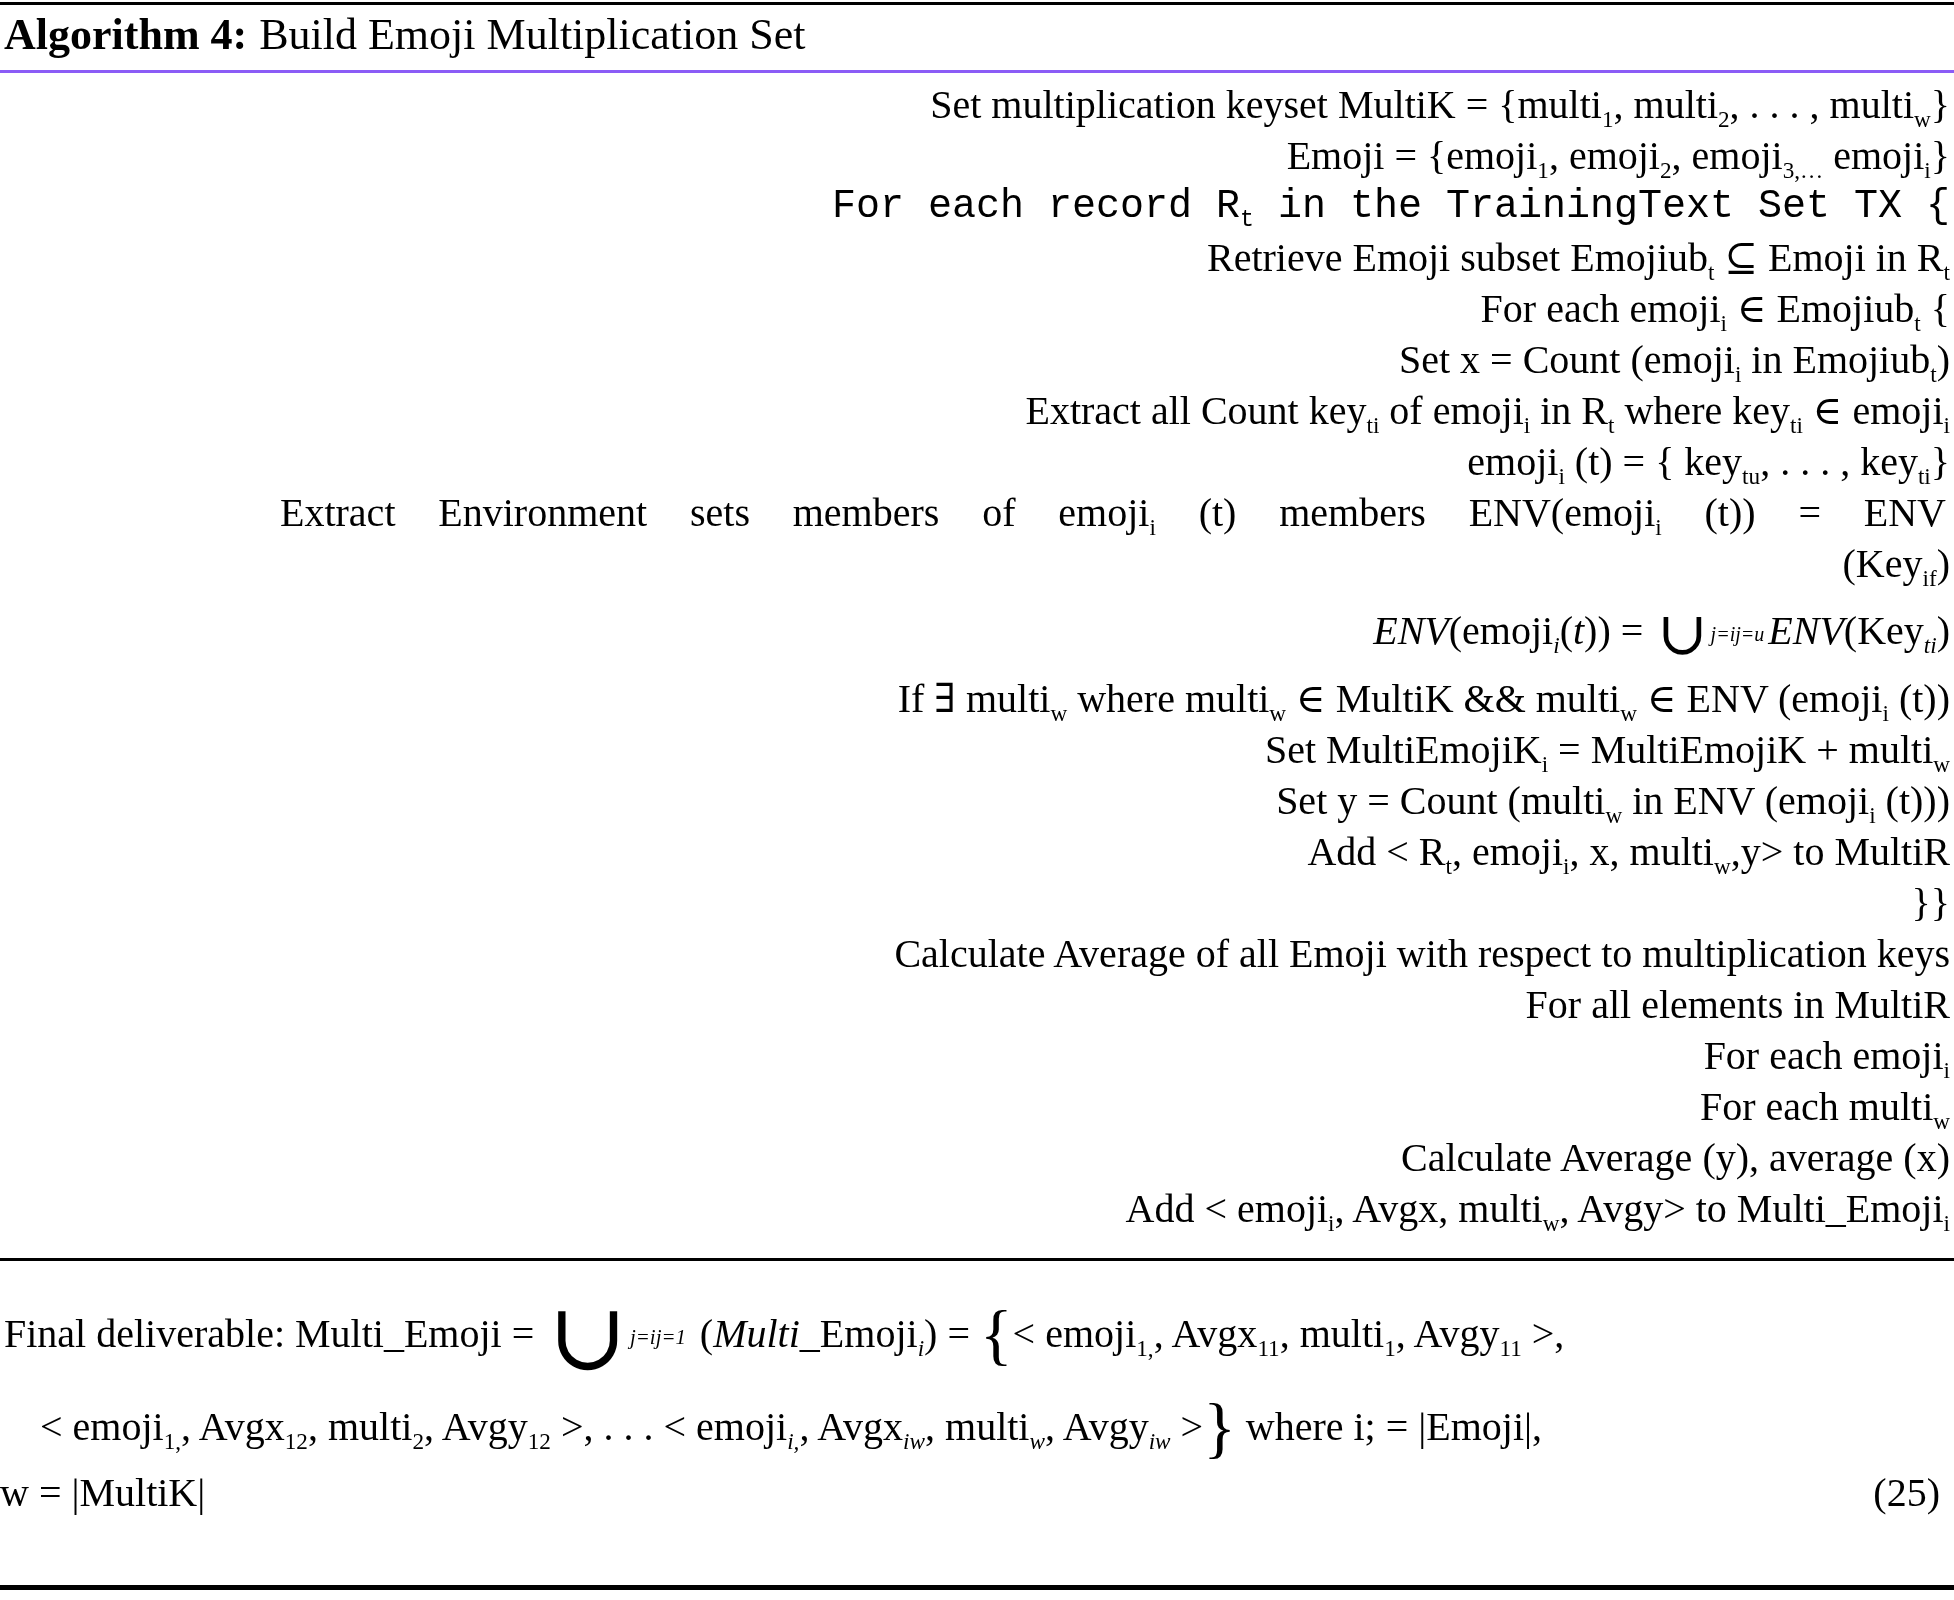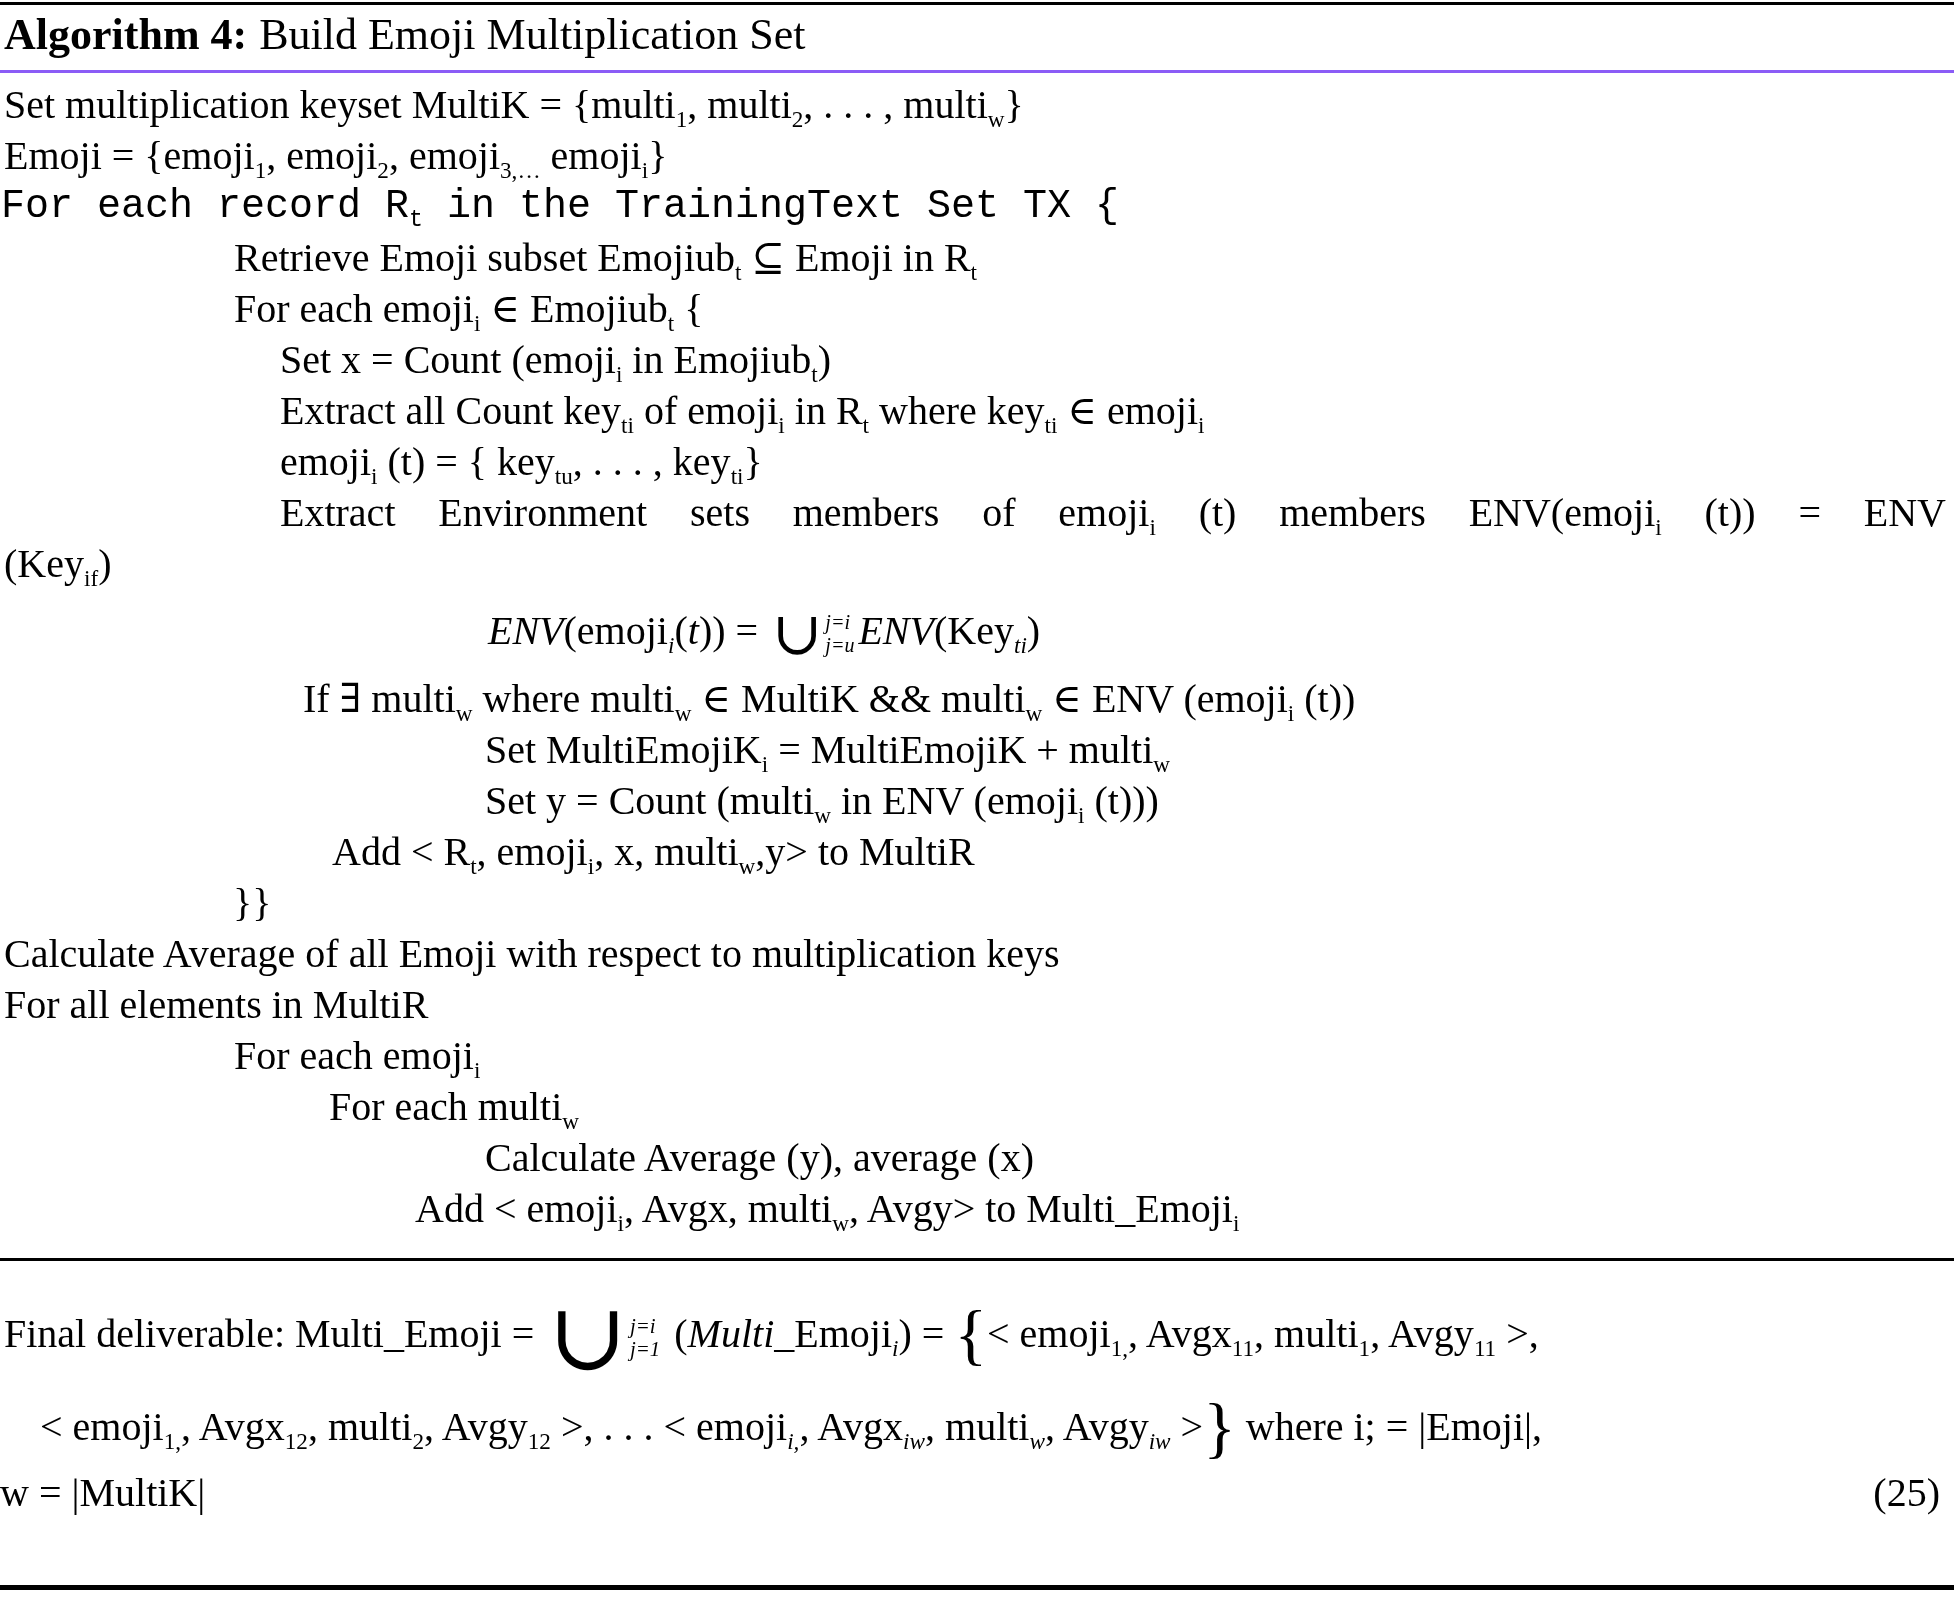--- a/index.html
+++ b/index.html
@@ -10,32 +10,32 @@
     font-size:40px; position:relative; overflow:hidden;
     padding:2px 0 0 0;
   }
   .hdr {
     border-top:3px solid #000; border-bottom:3px solid #8b5cf6;
     font-size:44px; line-height:1.15; padding:5px 4px 9px 4px;
   }
   .hdr-label { font-weight:bold; }
   .hdr-title { margin-left:12px; }
   .body { padding:6px 4px 0 0; }
-  .algo-line { line-height:51px; white-space:pre; }
+  .algo-line { line-height:51px; white-space:pre;text-align:right; }
   .algo-line.justify {
     white-space:normal; text-align:justify; text-align-last:justify;
     margin-right:4px;
   }
   .algo-line.equation { line-height:84px; }
   sub { font-size:0.58em; line-height:0; letter-spacing:0; }
   .it { font-style:italic; }
   .union { display:inline-flex; align-items:center; vertical-align:middle; margin:0 4px; }
   .u-glyph { font-size:1.5em; line-height:0.9; }
   .u-lims {
-    display:inline-flex; flex-direction:column; justify-content:center;
+    display:inline-flex; flex-direction:row; justify-content:center;
     font-size:0.5em; line-height:1.15; font-style:italic; margin-left:3px;
   }
   .union.big .u-glyph { font-size:2.35em; }
   .union.big .u-lims { font-size:0.52em; }
   .brace { font-size:1.7em; vertical-align:-0.14em; line-height:0; }
   .rule { border:none; border-top:3px solid #000; margin:0; }
   .rule.mid { margin-top:24px; }
   .rule.bottom { border-top-width:5px; margin-top:62px; }
   .footer { padding:14px 4px 0 0; }
   .footer-line { line-height:60px; white-space:pre; }

